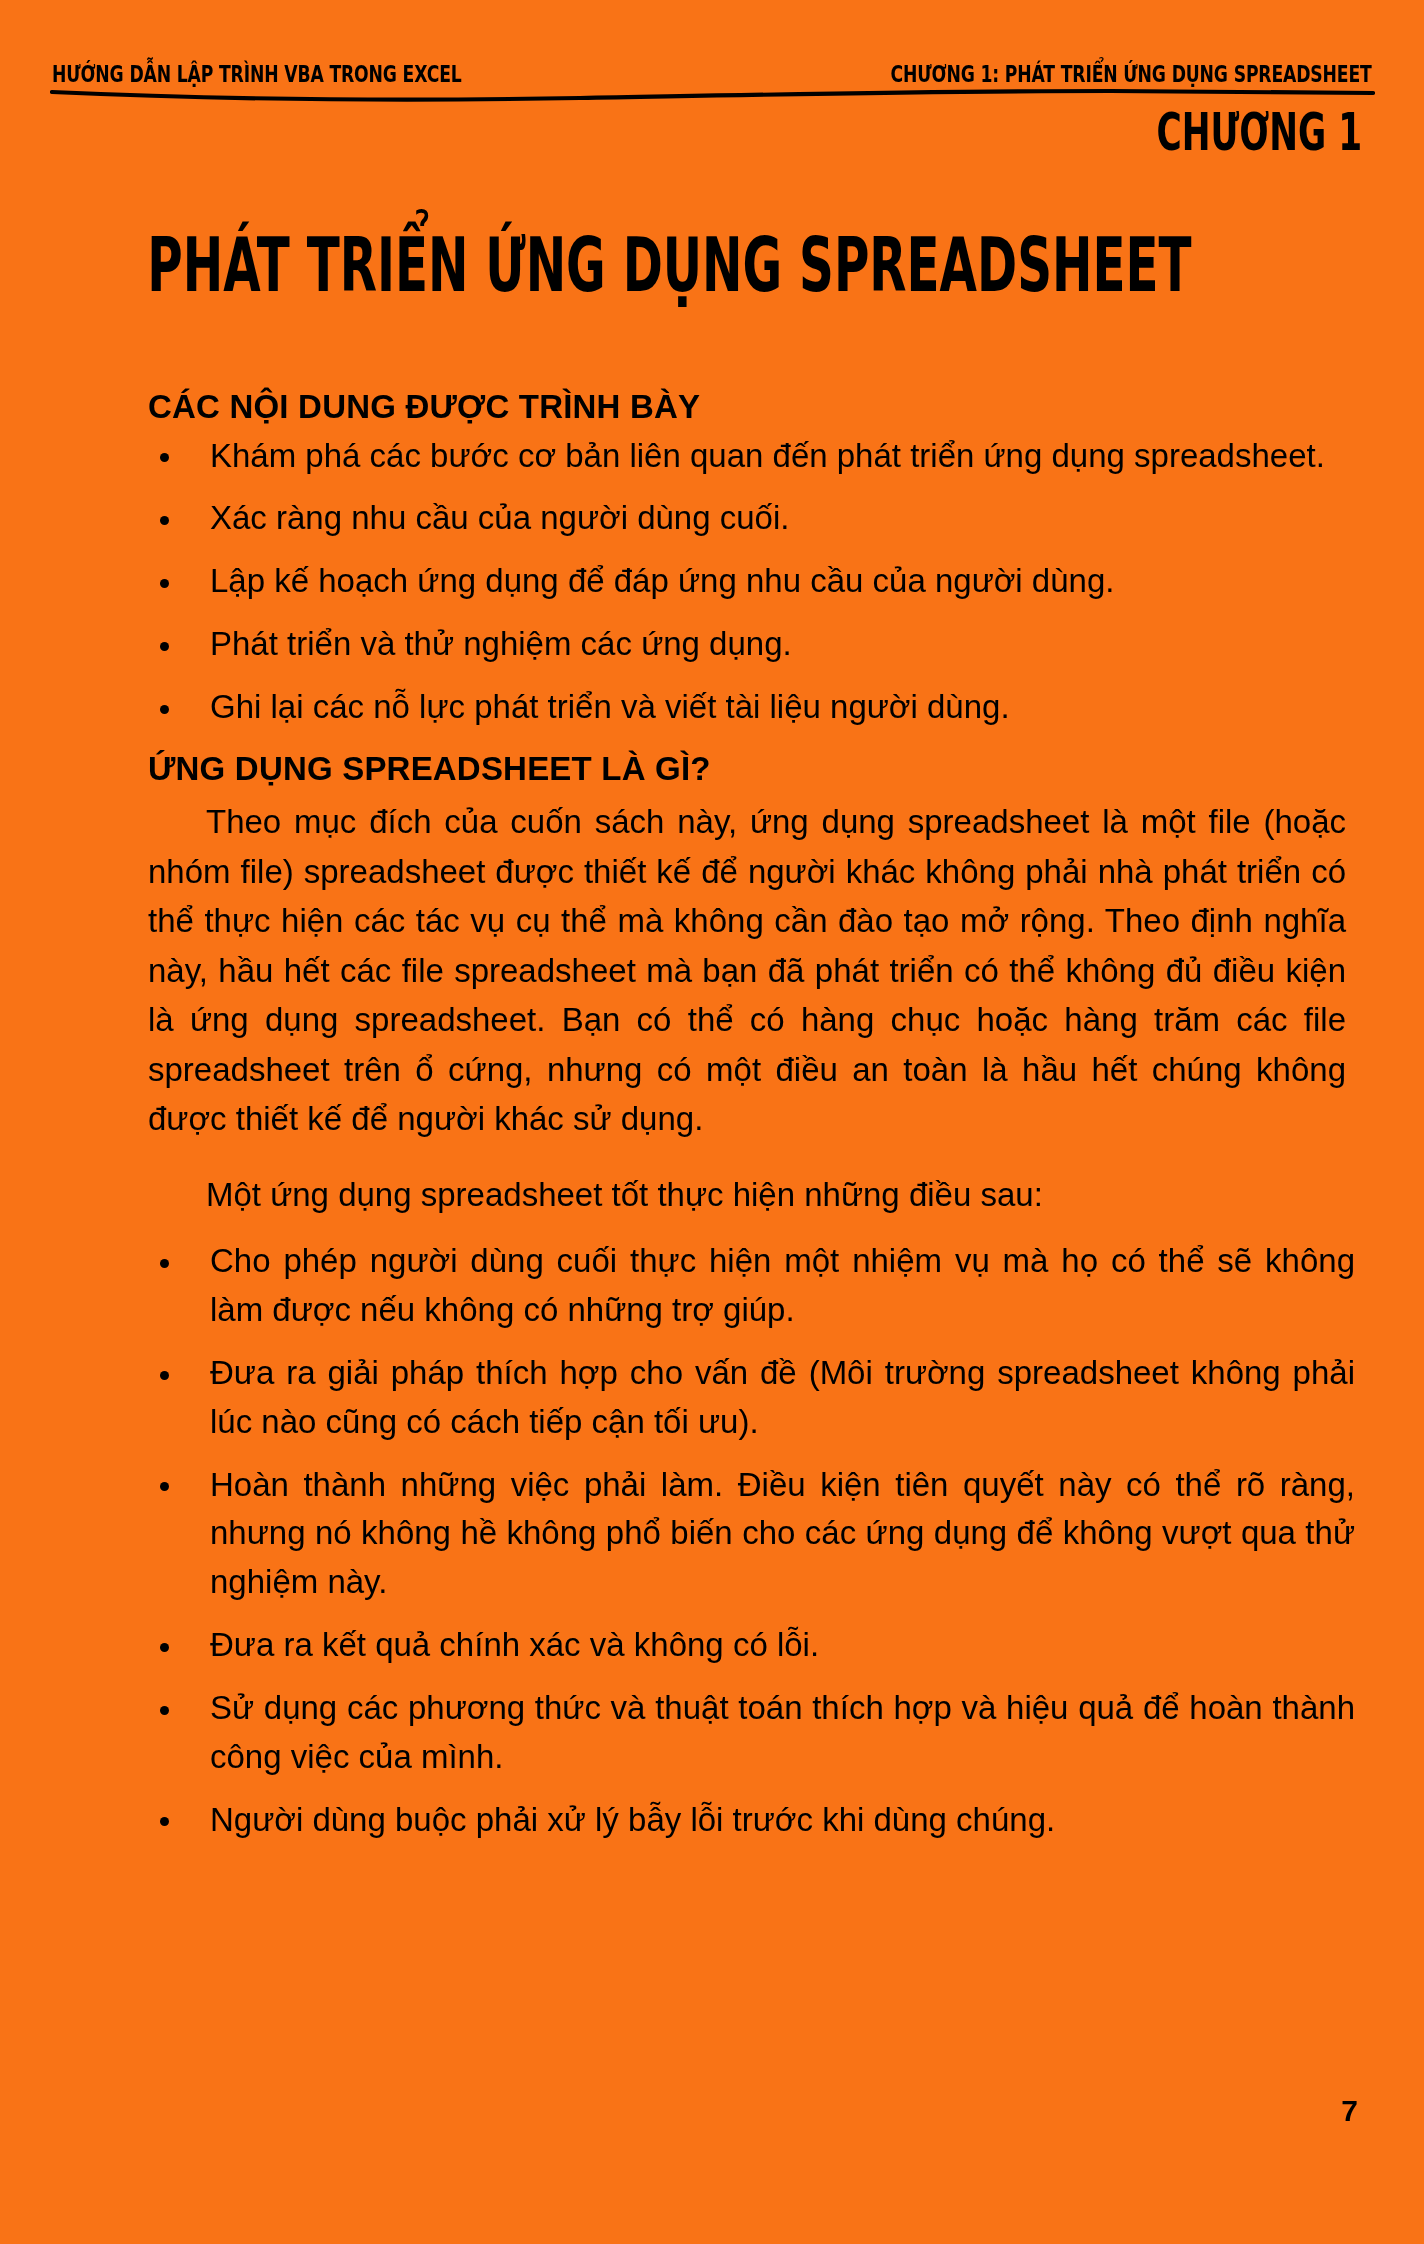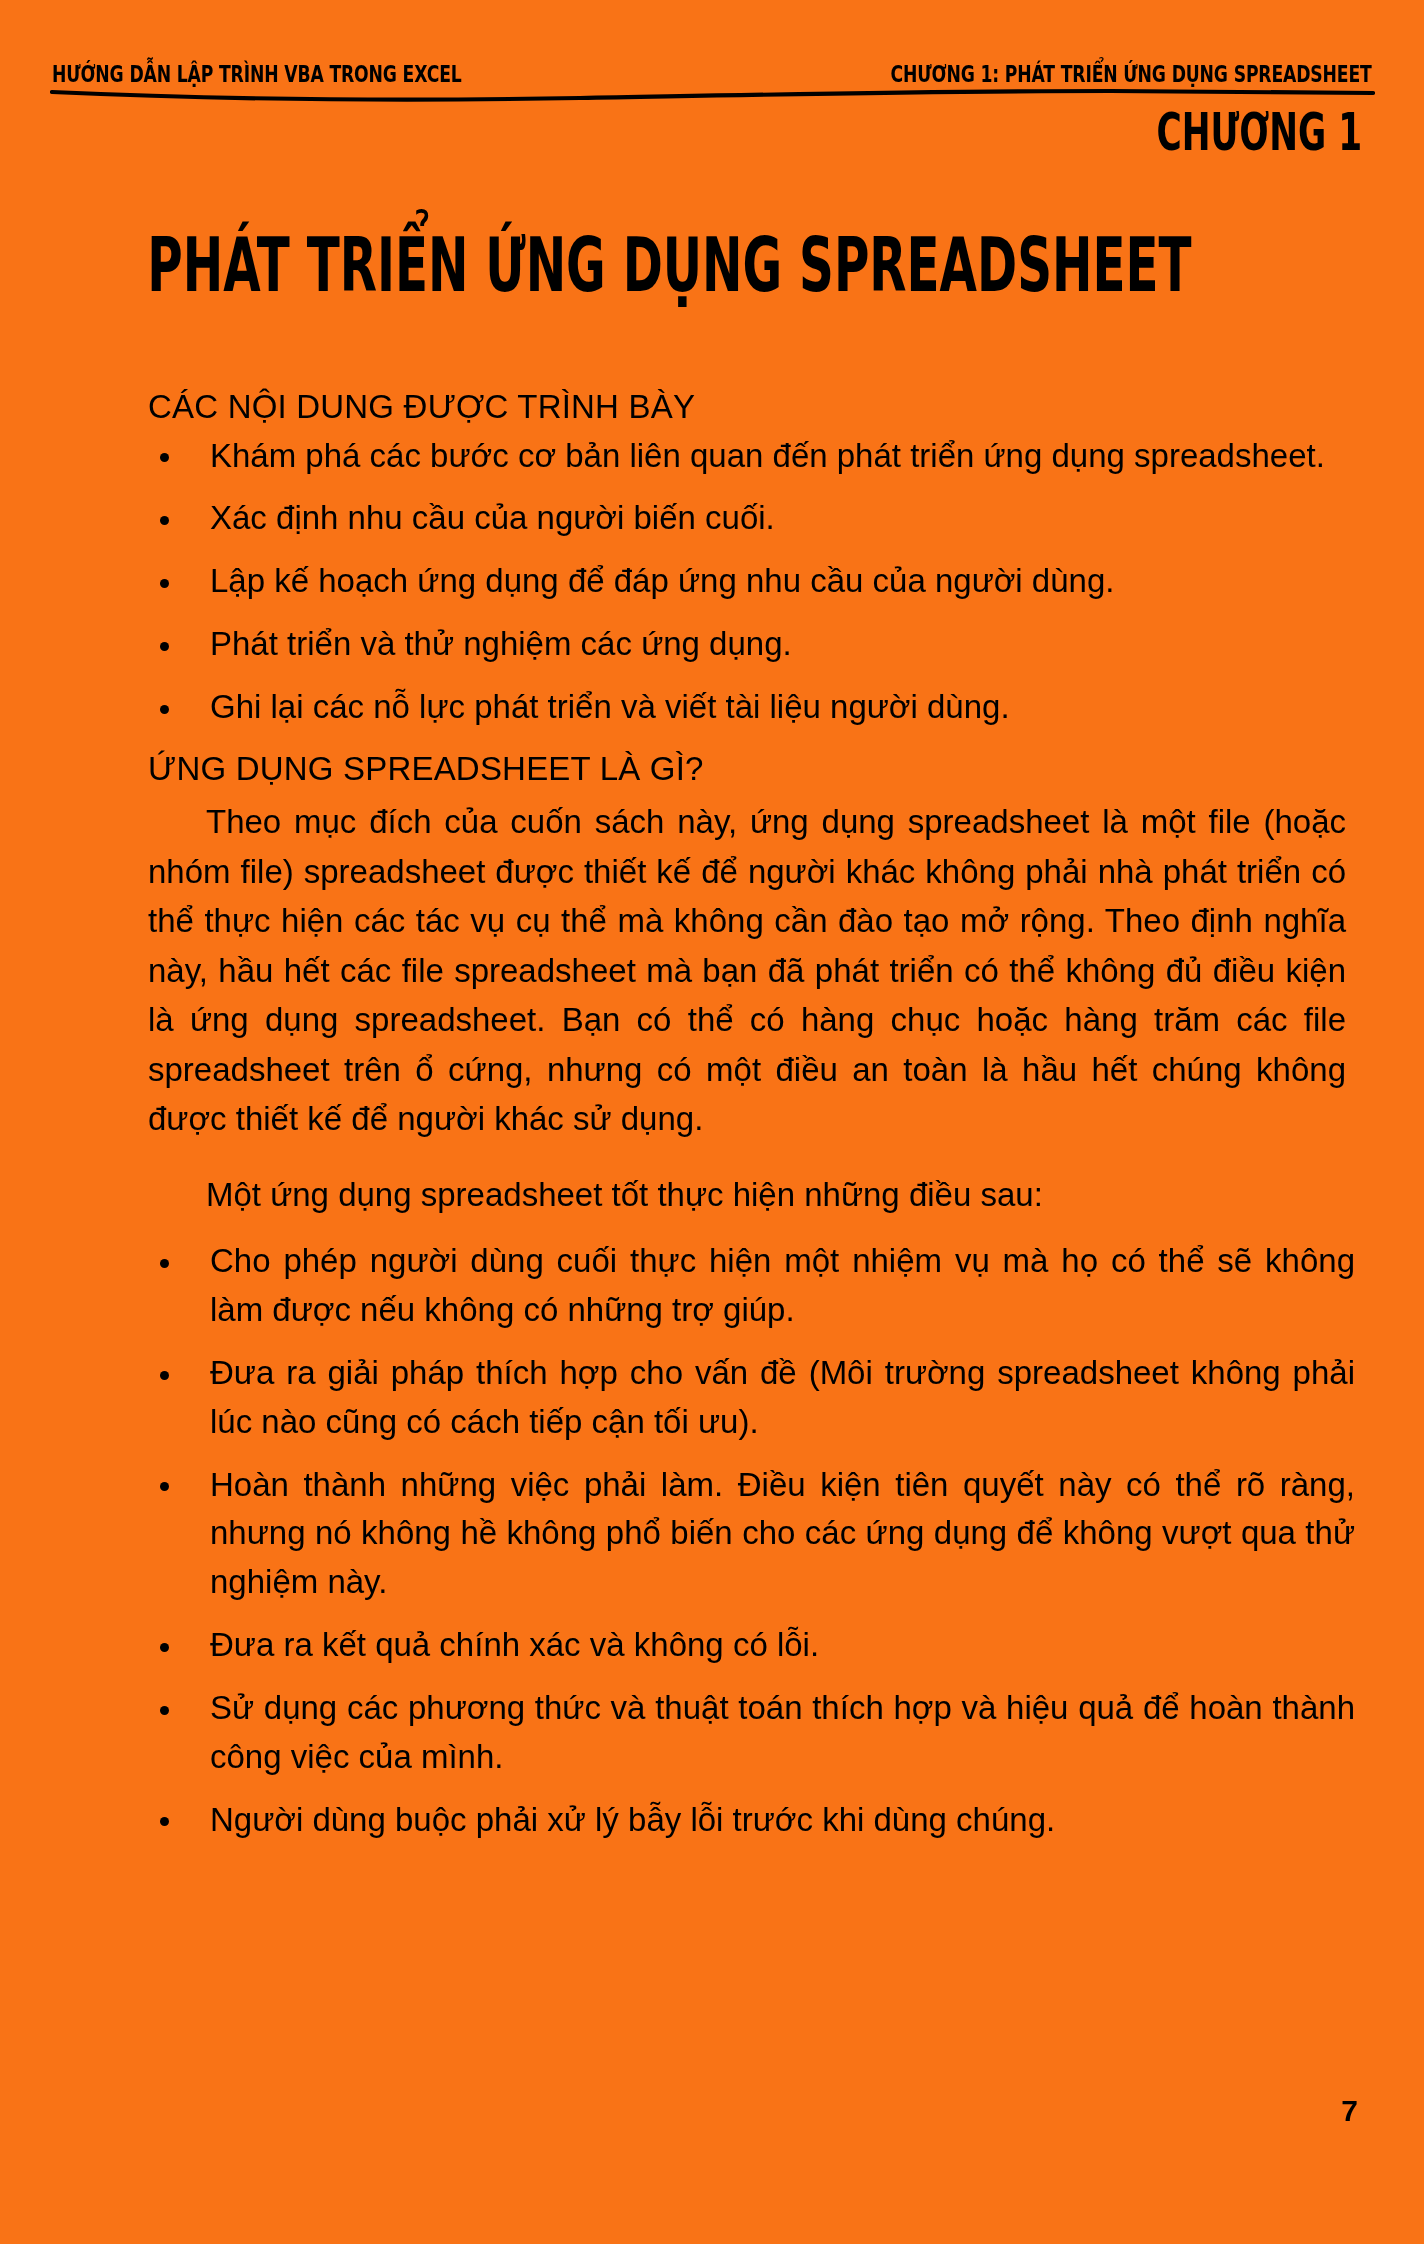--- a/index.html
+++ b/index.html
@@ -93,21 +93,21 @@
   .col {
     position: absolute;
     left: 148px;
     top: 386px;
     width: 1207px;
   }
 
   h2.sec {
     margin: 0 0 4px 0;
     font-family: "Liberation Sans", sans-serif;
-    font-weight: normal;
+    font-weight: bold;
     font-size: 33px;
     line-height: 1.26;
     letter-spacing: 0.2px;
   }
   h2.sec.second { margin-top: 16px; }
 
   ul.bullets {
     list-style: none;
     margin: 4px 0 0 0;
     padding: 0;
@@ -191,21 +191,21 @@
 
     <h2 class="sec">CÁC NỘI DUNG ĐƯỢC TRÌNH BÀY</h2>
 
     <ul class="bullets">
       <li>
         <span class="dot"></span>
         <span>Khám phá các bước cơ bản liên quan đến phát triển ứng dụng spreadsheet.</span>
       </li>
       <li>
         <span class="dot"></span>
-        <span>Xác định nhu cầu của người biến cuối.</span>
+        <span>Xác ràng nhu cầu của người dùng cuối.</span>
       </li>
       <li>
         <span class="dot"></span>
         <span>Lập kế hoạch ứng dụng để đáp ứng nhu cầu của người dùng.</span>
       </li>
       <li>
         <span class="dot"></span>
         <span>Phát triển và thử nghiệm các ứng dụng.</span>
       </li>
       <li>

